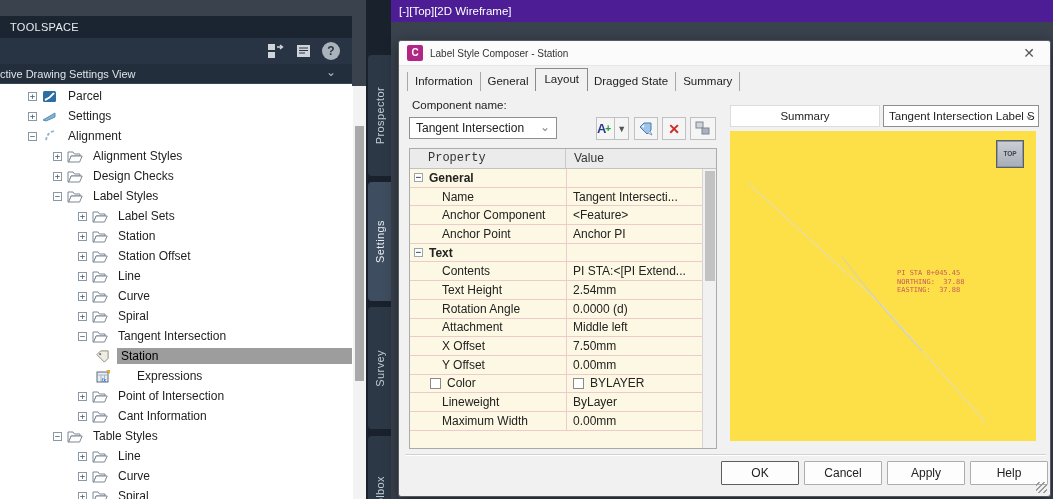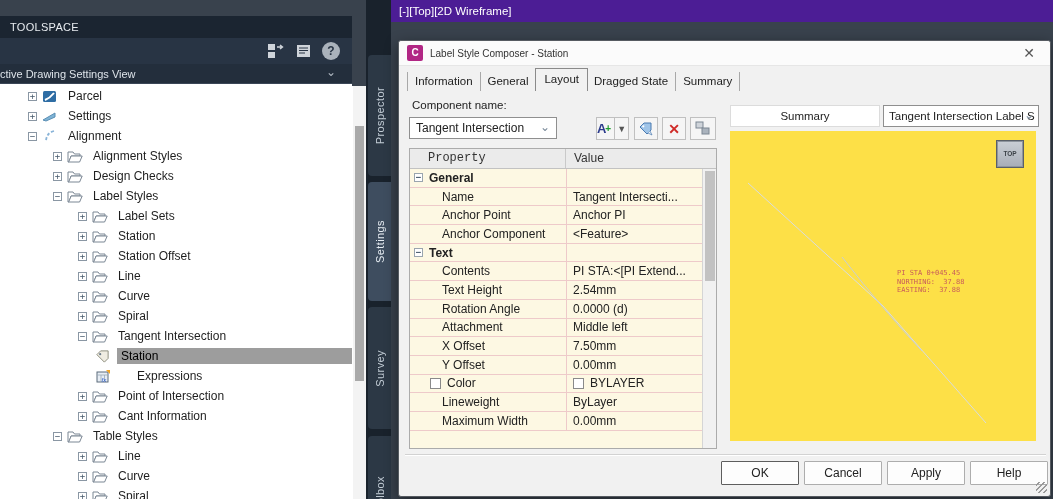--- a/index.html
+++ b/index.html
@@ -440,32 +440,32 @@
           <div class="prow">
             <div class="c1">
               <span class="ind">Name</span>
             </div>
             <div class="c2">
               <span>Tangent Intersecti...</span>
             </div>
           </div>
           <div class="prow">
             <div class="c1">
+              <span class="ind">Anchor Component</span>
+            </div>
+            <div class="c2">
+              <span>&lt;Feature&gt;</span>
+            </div>
+          </div>
+          <div class="prow">
+            <div class="c1">
               <span class="ind">Anchor Point</span>
             </div>
             <div class="c2">
               <span>Anchor PI</span>
-            </div>
-          </div>
-          <div class="prow">
-            <div class="c1">
-              <span class="ind">Anchor Component</span>
-            </div>
-            <div class="c2">
-              <span>&lt;Feature&gt;</span>
             </div>
           </div>
           <div class="prow group">
             <div class="c1">
               <span class="gbox">−</span>
               <span>Text</span>
             </div>
             <div class="c2">
               <span></span>
             </div>

